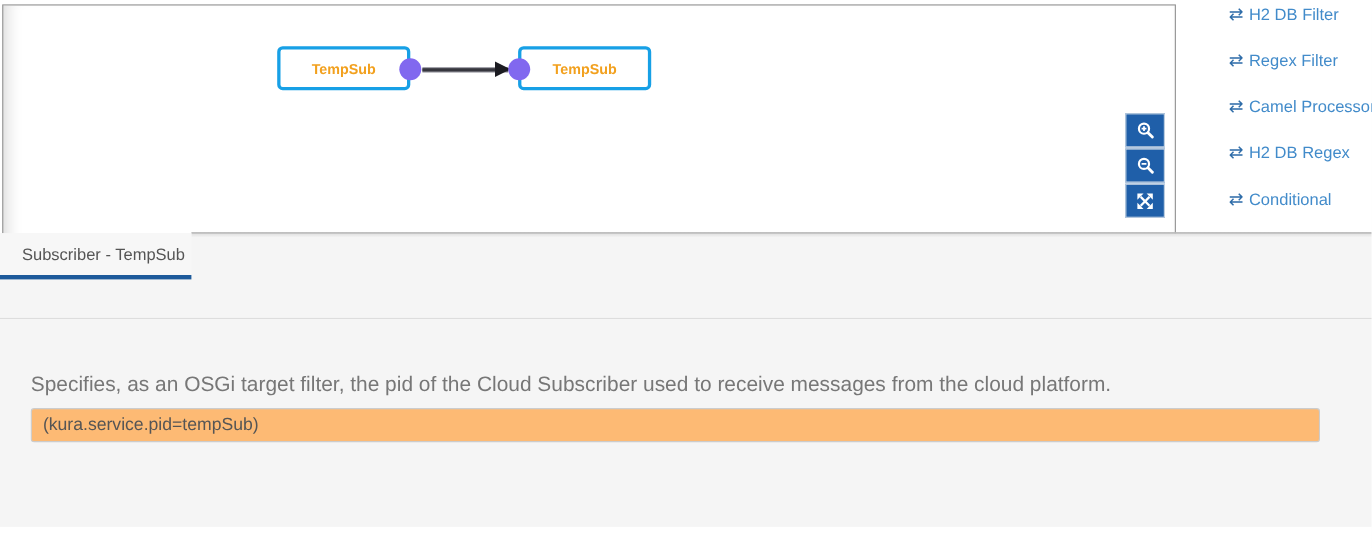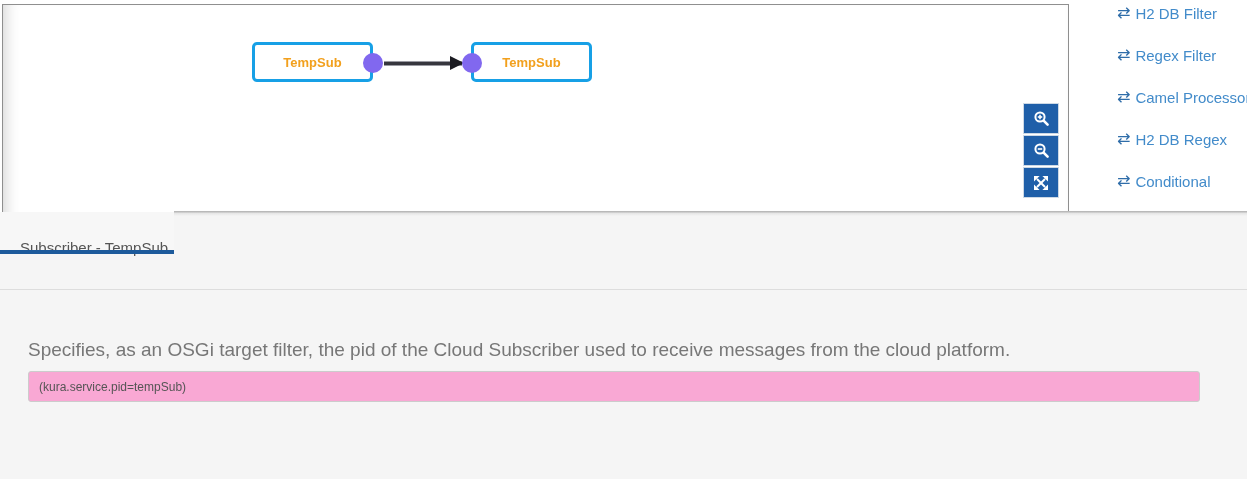--- a/index.html
+++ b/index.html
@@ -68,42 +68,42 @@
   .panel-top-border {
     position:absolute; left:174px; right:0; top:-1px; height:5px;
     background:linear-gradient(to bottom, #b9b9b9 0, #b9b9b9 1px,
                rgba(0,0,0,0.07) 2px, rgba(0,0,0,0.0) 100%);
   }
   .tab {
     position:absolute; left:0; top:0; width:174px; height:42px;
     background:#f7f7f7; cursor:pointer;
   }
   .tab-label {
-    position:absolute; left:20px; top:16px; height:38px; line-height:40px;
+    position:absolute; left:20px; top:0; height:38px; line-height:40px;
     font-size:15px; color:#555;
   }
   .tab-underline { position:absolute; left:0; bottom:0; width:174px; height:4px; background:#1d5a9b; }
 
   .component-description {
     position:absolute; left:14px; top:52px; font-size:14.5px; color:#333; line-height:18px;
   }
   .panel-divider { position:absolute; left:0; top:77px; width:100%; height:1px; background:#dddddd; }
 
   .field-label {
     position:absolute; left:28px; top:99px; font-size:14px; font-weight:bold;
     color:#333; line-height:18px;
   }
   .required-star { color:#c9302c; font-weight:bold; margin-left:2px; vertical-align:2px; font-size:13px; }
   .field-help {
     position:absolute; left:28px; top:129px; font-size:19px; color:#777; line-height:18px;
   }
   .field-input {
     position:absolute; left:28px; top:159px; width:1172px; height:31px;
-    background:#f9a8d4; border:1px solid #cccccc; border-radius:3px;
-    padding:0 10px; font-size:12px; color:#555;
+    background:#fdba74; border:1px solid #cccccc; border-radius:3px;
+    padding:0 10px; font-size:16px; color:#555;
     font-family:"Liberation Sans", sans-serif; outline:none;
   }
   .field-link {
     position:absolute; left:28px; top:193px; font-size:15px; color:#3d85c6;
     text-decoration:none; line-height:18px; cursor:pointer;
   }
 </style>
 </head>
 <body>
 

